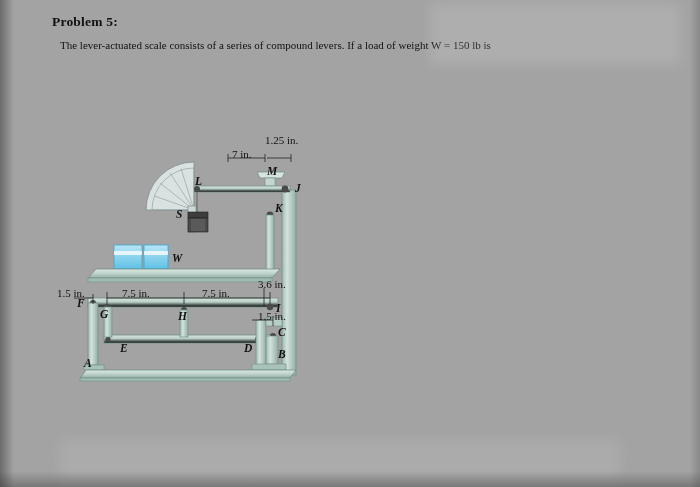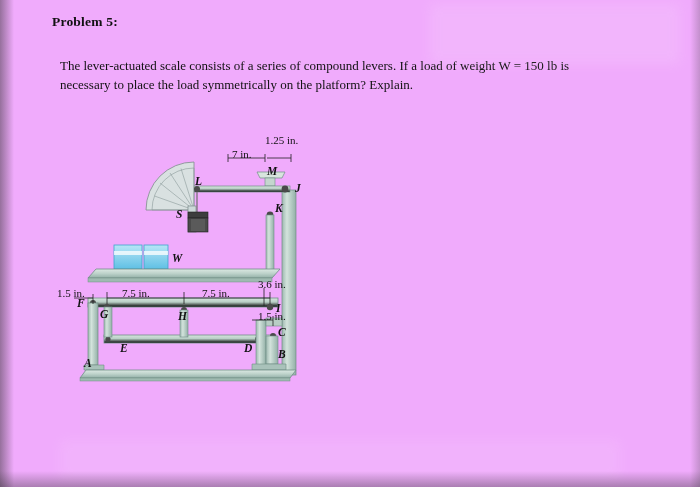--- a/index.html
+++ b/index.html
@@ -11,37 +11,37 @@
     width: 700px;
     height: 487px;
     overflow: hidden;
     font-family: "Liberation Serif", serif;
     color: #111111;
   }
   .page {
     position: relative;
     width: 700px;
     height: 487px;
-    background: #f0abfc;
+    background: #a3a3a3;
   }
   
   .problem-title {
     position: absolute;
     left: 52px;
     top: 14px;
     font-size: 13.5px;
     font-weight: bold;
     letter-spacing: 0.2px;
   }
   .problem-body {
     position: absolute;
     left: 60px;
-    top: 56px;
+    top: 36px;
     width: 600px;
-    font-size: 13px;
+    font-size: 11px;
     line-height: 19px;
   }
   .problem-body .ln { display: block; white-space: nowrap; }
   
   .figure {
     position: absolute;
     left: 60px;
     top: 120px;
     width: 420px;
     height: 300px;
@@ -74,21 +74,20 @@
 </style>
 </head>
 <body>
 
 <div class="page">
 
   <div class="problem-title">Problem 5:</div>
 
   <div class="problem-body">
     <span class="ln">The lever-actuated scale consists of a series of compound levers. If a load of weight W = 150 lb is</span>
-    <span class="ln">necessary to place the load symmetrically on the platform? Explain.</span>
   </div>
 
   <div class="figure">
 
     <svg class="fig-svg" width="420" height="300" viewBox="0 0 420 300">
       <defs>
         <linearGradient id="beamGrad" x1="0" y1="0" x2="0" y2="1">
           <stop offset="0%" stop-color="#d6e5de"></stop>
           <stop offset="45%" stop-color="#b9cfc6"></stop>
           <stop offset="100%" stop-color="#8fae a5"></stop>

